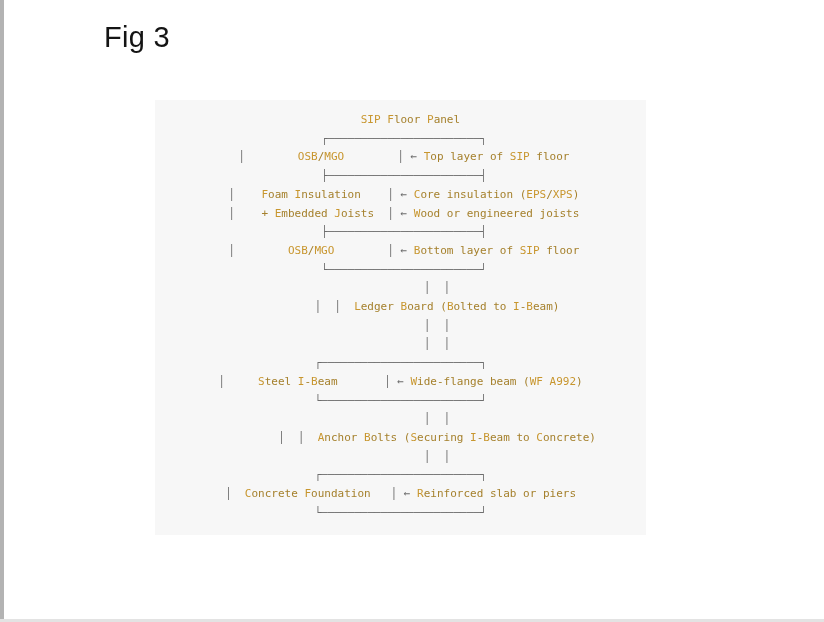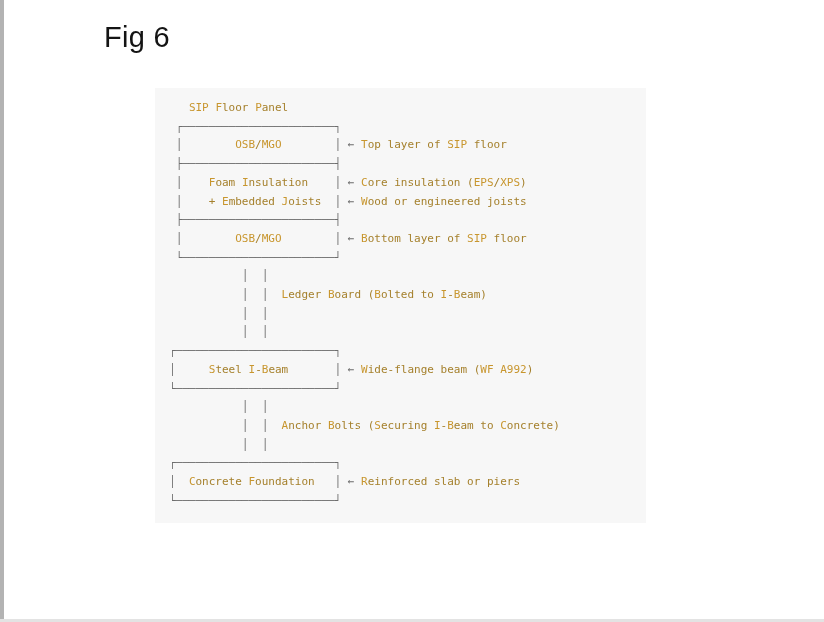--- a/index.html
+++ b/index.html
@@ -11,35 +11,35 @@
     width:824px;height:622px;position:relative;overflow:hidden;
     background:#ffffff;font-family:"Liberation Sans",sans-serif;
   }
   .left-strip{position:absolute;left:0;top:0;width:4px;height:622px;background:var(--strip);}
   .bottom-line{position:absolute;left:0;top:619px;width:824px;height:3px;background:var(--bline);}
   .figure-title{
     position:absolute;left:104px;top:21px;margin:0;
     font-size:29px;font-weight:500;color:var(--title);letter-spacing:0.3px;
   }
   .code-panel{
-    position:absolute;left:155px;top:88px;width:491px;height:435px;
-    background:var(--panel);box-sizing:border-box;padding:11px 14px;
+    position:absolute;left:155px;top:100px;width:491px;height:435px;
+    background:var(--panel);box-sizing:border-box;padding:11px 14px;text-align:center;
   }
   pre.ascii{
     margin:0;font-family:"DejaVu Sans Mono",monospace;
     font-size:11px;line-height:18.7px;white-space:pre;
   }
   .st{color:var(--st);}
   .hi{color:var(--hi);}
   .tx{color:var(--tx);}
 </style>
 </head>
 <body>
 
 <div class="left-strip"></div>
 
-<h1 class="figure-title">Fig 6</h1>
+<h1 class="figure-title">Fig 3</h1>
 
 <div class="code-panel">
   <pre class="ascii" id="ascii"><div><span class="tx">   </span><span class="hi">SIP</span><span class="tx"> </span><span class="hi">F</span><span class="tx">loor </span><span class="hi">P</span><span class="tx">anel</span></div><div><span class="tx"> </span><span class="st">┌───────────────────────┐</span></div><div><span class="tx"> </span><span class="st">│</span><span class="tx">        </span><span class="hi">OSB</span><span class="tx">/</span><span class="hi">MGO</span><span class="tx">        </span><span class="st">│</span><span class="tx"> </span><span class="st">←</span><span class="tx"> </span><span class="hi">T</span><span class="tx">op layer of </span><span class="hi">SIP</span><span class="tx"> floor</span></div><div><span class="tx"> </span><span class="st">├───────────────────────┤</span></div><div><span class="tx"> </span><span class="st">│</span><span class="tx">    </span><span class="hi">F</span><span class="tx">oam </span><span class="hi">I</span><span class="tx">nsulation    </span><span class="st">│</span><span class="tx"> </span><span class="st">←</span><span class="tx"> </span><span class="hi">C</span><span class="tx">ore insulation (</span><span class="hi">EPS</span><span class="tx">/</span><span class="hi">XPS</span><span class="tx">)</span></div><div><span class="tx"> </span><span class="st">│</span><span class="tx">    + </span><span class="hi">E</span><span class="tx">mbedded </span><span class="hi">J</span><span class="tx">oists  </span><span class="st">│</span><span class="tx"> </span><span class="st">←</span><span class="tx"> </span><span class="hi">W</span><span class="tx">ood or engineered joists</span></div><div><span class="tx"> </span><span class="st">├───────────────────────┤</span></div><div><span class="tx"> </span><span class="st">│</span><span class="tx">        </span><span class="hi">OSB</span><span class="tx">/</span><span class="hi">MGO</span><span class="tx">        </span><span class="st">│</span><span class="tx"> </span><span class="st">←</span><span class="tx"> </span><span class="hi">B</span><span class="tx">ottom layer of </span><span class="hi">SIP</span><span class="tx"> floor</span></div><div><span class="tx"> </span><span class="st">└───────────────────────┘</span></div><div><span class="tx">           </span><span class="st">│</span><span class="tx">  </span><span class="st">│</span></div><div><span class="tx">           </span><span class="st">│</span><span class="tx">  </span><span class="st">│</span><span class="tx">  </span><span class="hi">L</span><span class="tx">edger </span><span class="hi">B</span><span class="tx">oard (</span><span class="hi">B</span><span class="tx">olted to </span><span class="hi">I</span><span class="tx">-</span><span class="hi">B</span><span class="tx">eam)</span></div><div><span class="tx">           </span><span class="st">│</span><span class="tx">  </span><span class="st">│</span></div><div><span class="tx">           </span><span class="st">│</span><span class="tx">  </span><span class="st">│</span></div><div><span class="st">┌────────────────────────┐</span></div><div><span class="st">│</span><span class="tx">     </span><span class="hi">S</span><span class="tx">teel </span><span class="hi">I</span><span class="tx">-</span><span class="hi">B</span><span class="tx">eam       </span><span class="st">│</span><span class="tx"> </span><span class="st">←</span><span class="tx"> </span><span class="hi">W</span><span class="tx">ide-flange beam (</span><span class="hi">WF</span><span class="tx"> </span><span class="hi">A992</span><span class="tx">)</span></div><div><span class="st">└────────────────────────┘</span></div><div><span class="tx">           </span><span class="st">│</span><span class="tx">  </span><span class="st">│</span></div><div><span class="tx">           </span><span class="st">│</span><span class="tx">  </span><span class="st">│</span><span class="tx">  </span><span class="hi">A</span><span class="tx">nchor </span><span class="hi">B</span><span class="tx">olts (</span><span class="hi">S</span><span class="tx">ecuring </span><span class="hi">I</span><span class="tx">-</span><span class="hi">B</span><span class="tx">eam to </span><span class="hi">C</span><span class="tx">oncrete)</span></div><div><span class="tx">           </span><span class="st">│</span><span class="tx">  </span><span class="st">│</span></div><div><span class="st">┌────────────────────────┐</span></div><div><span class="st">│</span><span class="tx">  </span><span class="hi">C</span><span class="tx">oncrete </span><span class="hi">F</span><span class="tx">oundation   </span><span class="st">│</span><span class="tx"> </span><span class="st">←</span><span class="tx"> </span><span class="hi">R</span><span class="tx">einforced slab or piers</span></div><div><span class="st">└────────────────────────┘</span></div></pre>
 </div>
 
 <div class="bottom-line"></div>
 
 </body></html>

